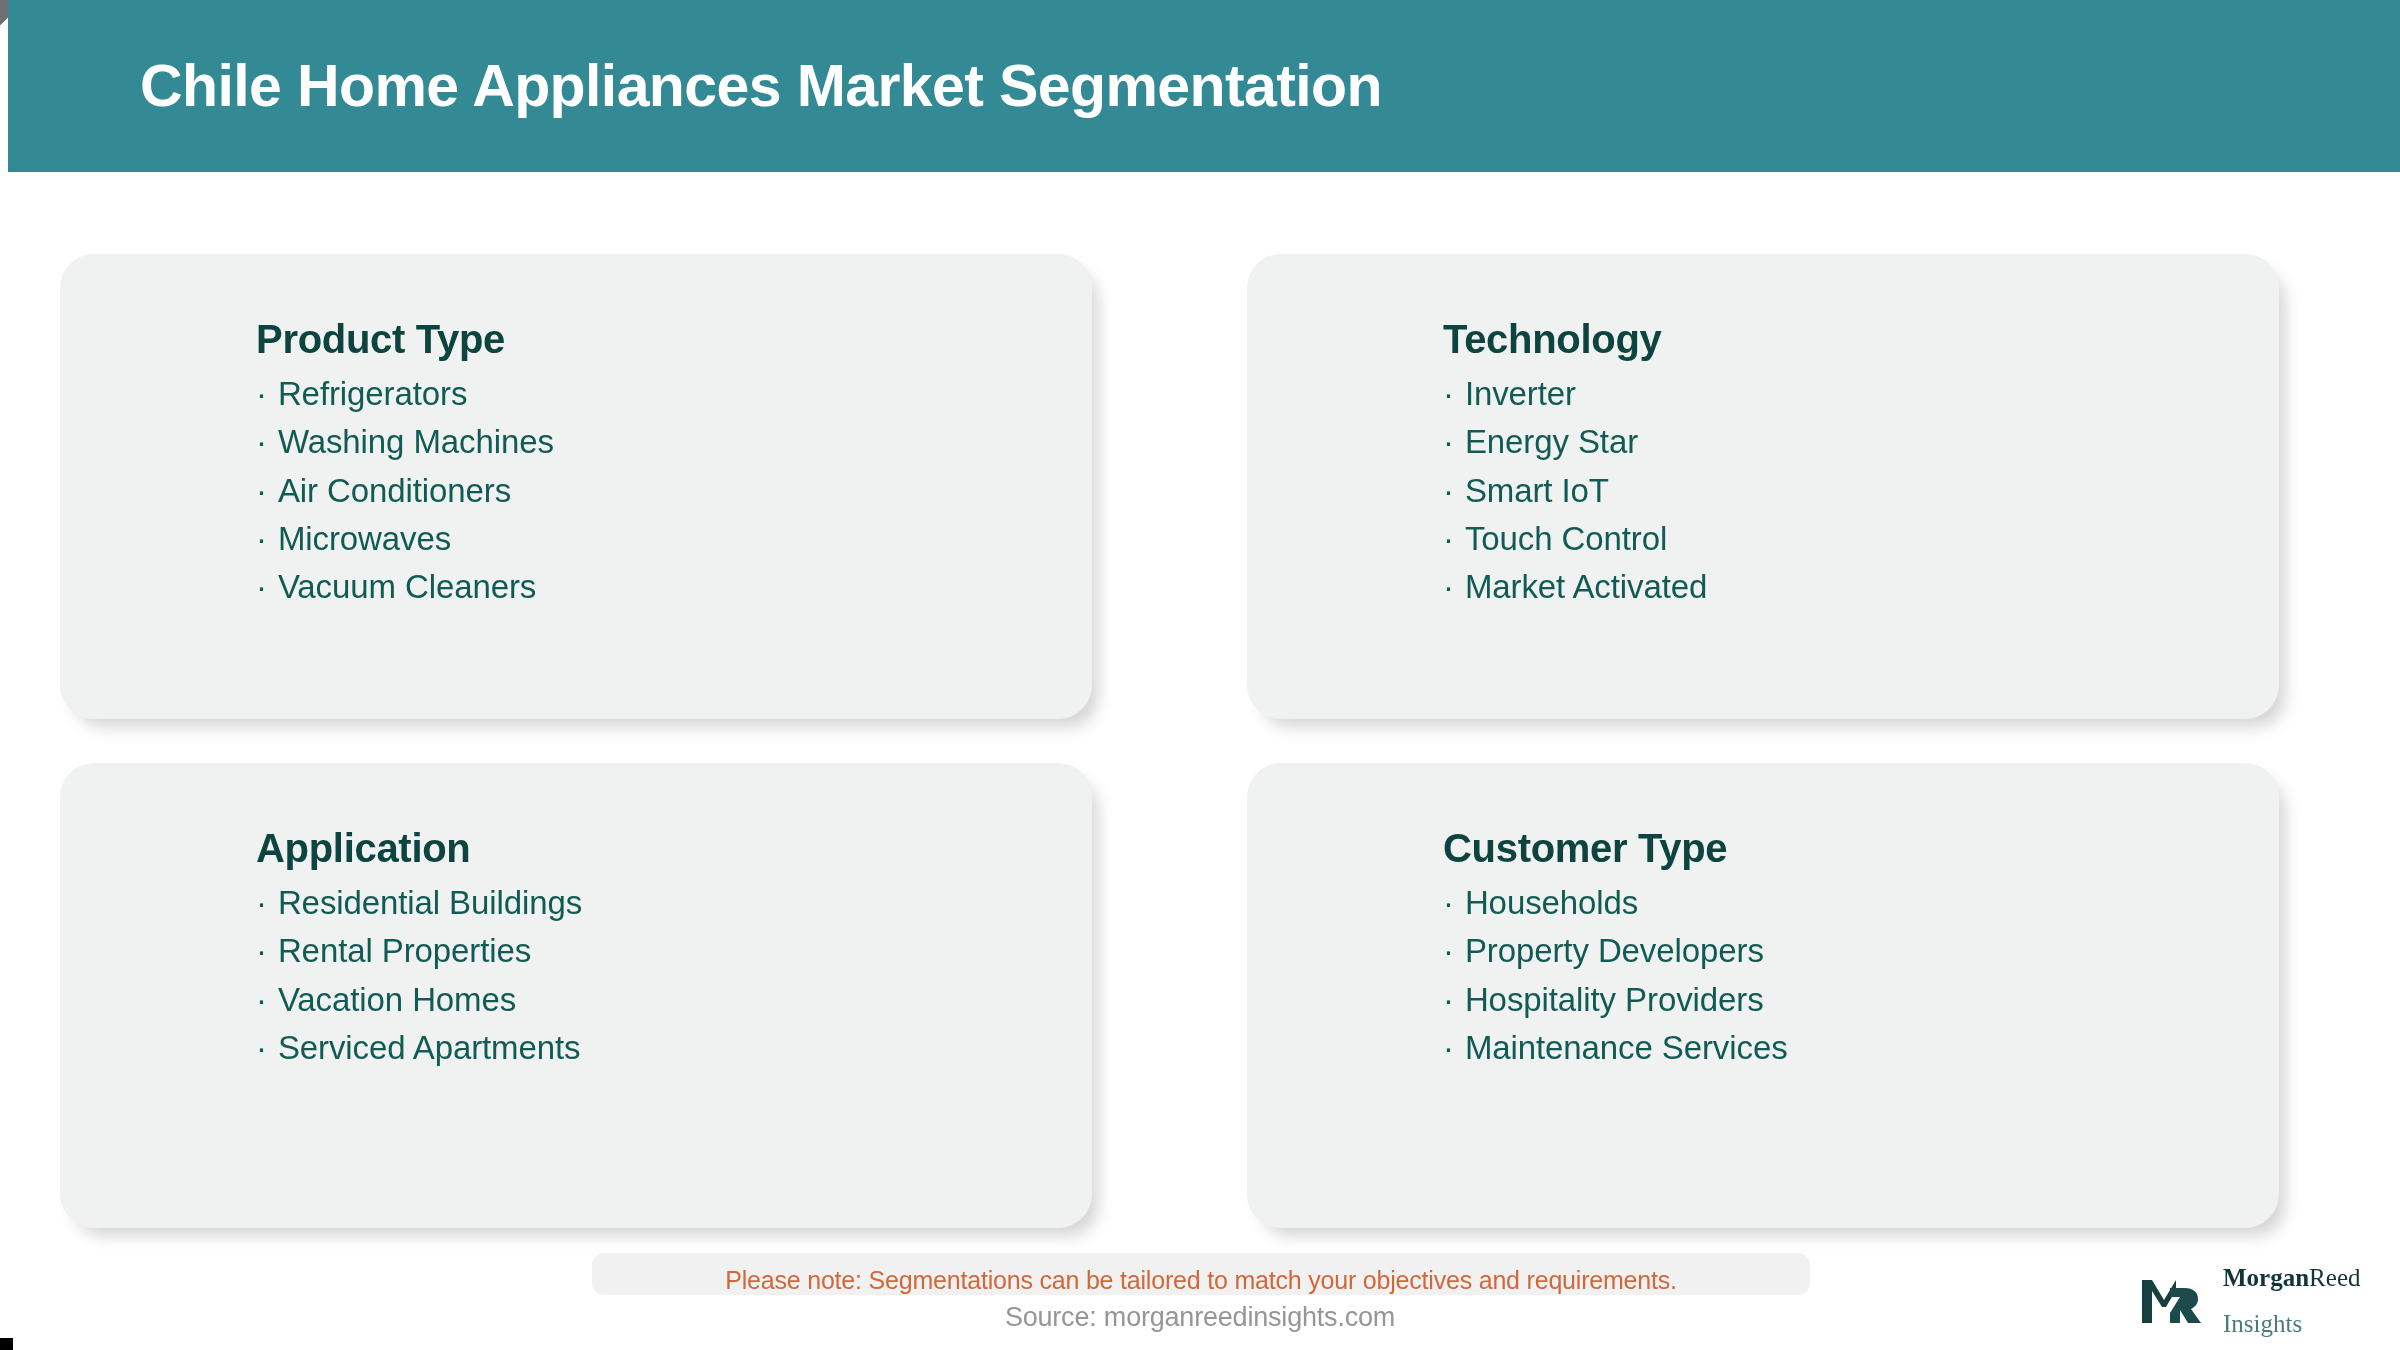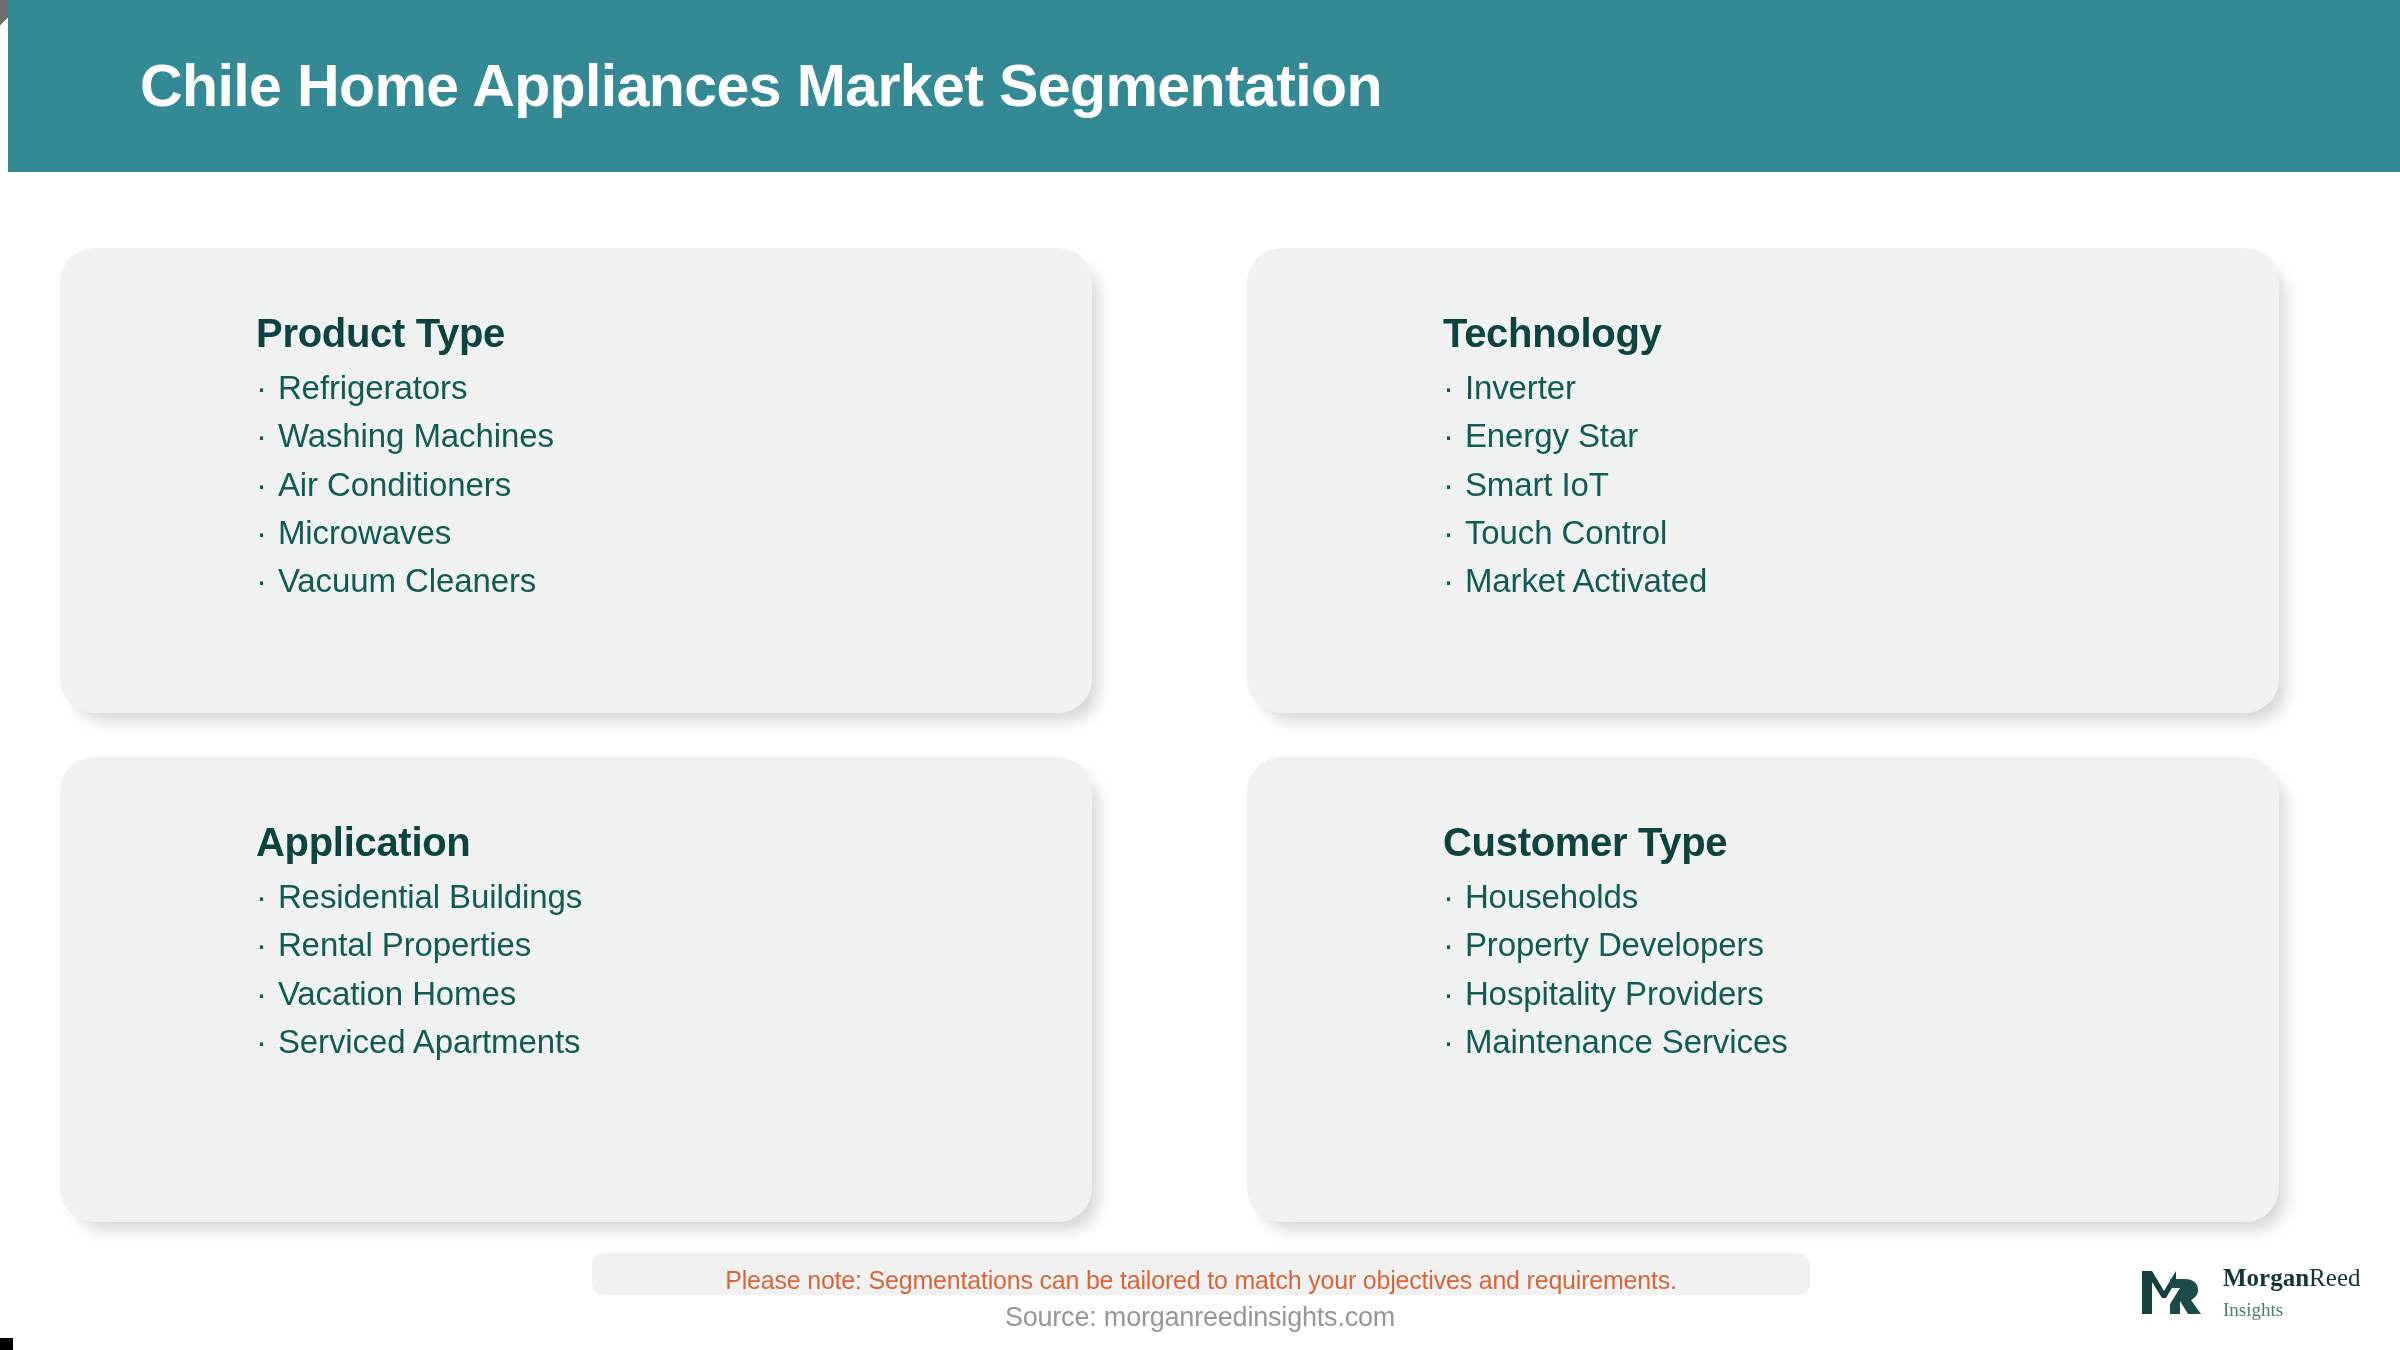--- a/index.html
+++ b/index.html
@@ -35,21 +35,21 @@
     font-size:59px;
     font-weight:700;
     letter-spacing:-0.6px;
     line-height:1;
     white-space:nowrap;
   }
 
   
   .cards {
     position:absolute;
-    top:248px; left:60px;
+    top:254px; left:60px;
     width:2280px;
     display:grid;
     grid-template-columns:1032px 1032px;
     grid-template-rows:465px 465px;
     column-gap:155px;
     row-gap:44px;
   }
   .card {
     background:#f0f1f1;
     border-radius:34px;
@@ -118,23 +118,23 @@
   .logo-morgan {
     font-family:"Liberation Serif", serif;
     font-weight:700; color:#14343a;
   }
   .logo-reed {
     font-family:"Liberation Serif", serif;
     font-weight:400; color:#14343a;
   }
   .logo-line2 {
     font-family:"Liberation Serif", serif;
-    font-size:19px; font-weight:400;
+    font-size:25px; font-weight:400;
     color:#4b7d76;
-    margin-top:10px; white-space:nowrap;
+    margin-top:21px; white-space:nowrap;
   }
 
   
   .bl-marker {
     position:absolute;
     left:0; top:1338px;
     width:13px; height:12px;
     background:#000000;
   }
 </style>

